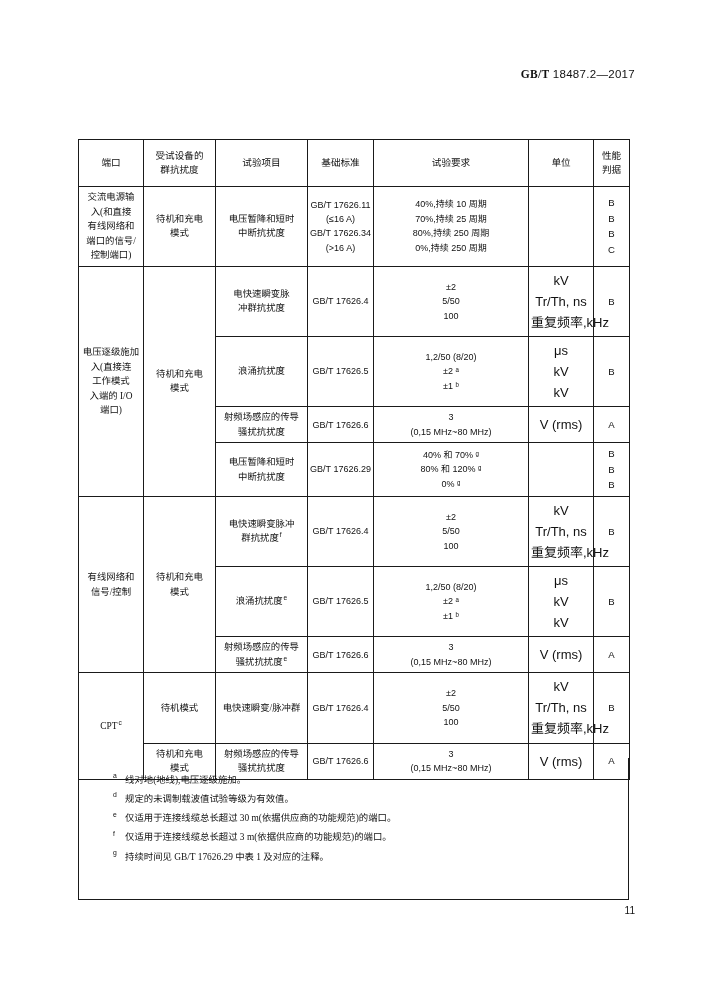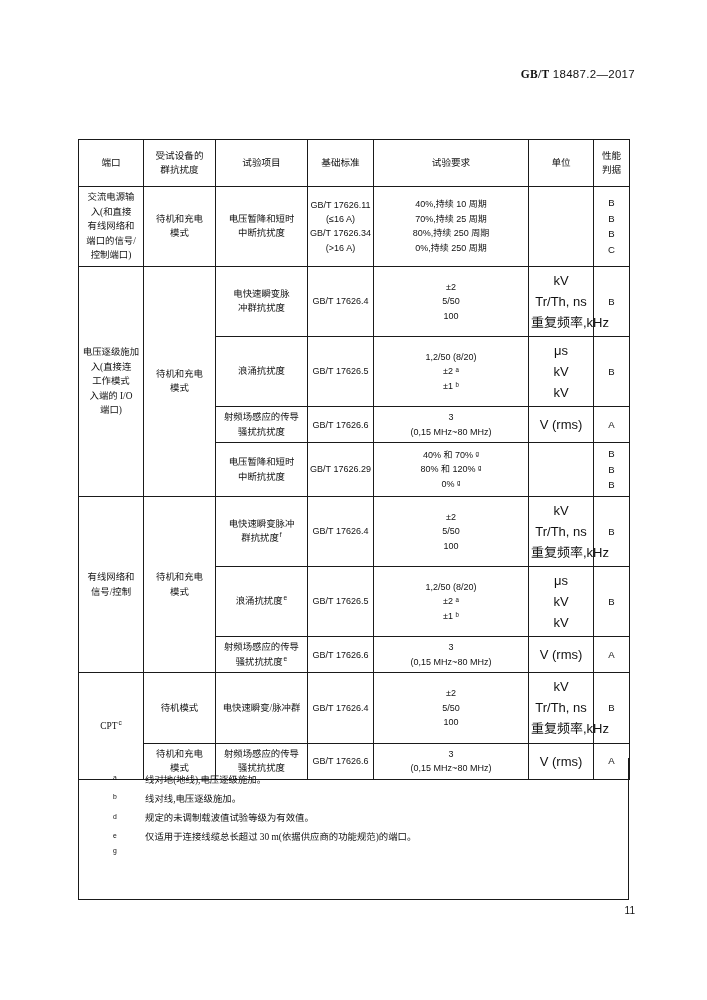--- a/index.html
+++ b/index.html
@@ -141,25 +141,24 @@
     top: 758px;
     width: 551px;
     border: 1px solid #1a1a1a;
     border-top: none;
     box-sizing: border-box;
     padding: 12px 0 14px 0;
     min-height: 142px;
   }
   .note-row {
     display: flex;
-    align-items: flex-end;
+    align-items: center;
     padding: 2.6px 0 2.6px 34px;
     font-size: 9.4px;
     line-height: 1.5;
-    gap: 20px;
   }
   .note-mark {
     width: 12px;
     flex: 0 0 12px;
     font-size: 6.8px;
     font-family: "Liberation Sans", sans-serif;
     position: relative;
     top: -3.5px;
   }
   .note-text {
@@ -468,32 +467,33 @@
     </table>
   </div>
 
   <div class="notes-wrap">
     <div id="notes">
         <div class="note-row">
           <span class="note-mark">a</span>
           <span class="note-text">线对地(地线),电压逐级施加。</span>
         </div>
         <div class="note-row">
-          <span class="note-mark">b</span>
-          <span class="note-text">线对线,电压逐级施加。</span>
-        </div>
-        <div class="note-row">
           <span class="note-mark">d</span>
           <span class="note-text">规定的未调制载波值试验等级为有效值。</span>
         </div>
         <div class="note-row">
           <span class="note-mark">e</span>
           <span class="note-text">仅适用于连接线缆总长超过 30 m(依据供应商的功能规范)的端口。</span>
         </div>
         <div class="note-row">
+          <span class="note-mark">f</span>
+          <span class="note-text">仅适用于连接线缆总长超过 3 m(依据供应商的功能规范)的端口。</span>
+        </div>
+        <div class="note-row">
           <span class="note-mark">g</span>
+          <span class="note-text">持续时间见 GB/T 17626.29 中表 1 及对应的注释。</span>
         </div>
       </div>
   </div>
 
   <div class="folio">11</div>
 
 </div>
 
 </body></html>

